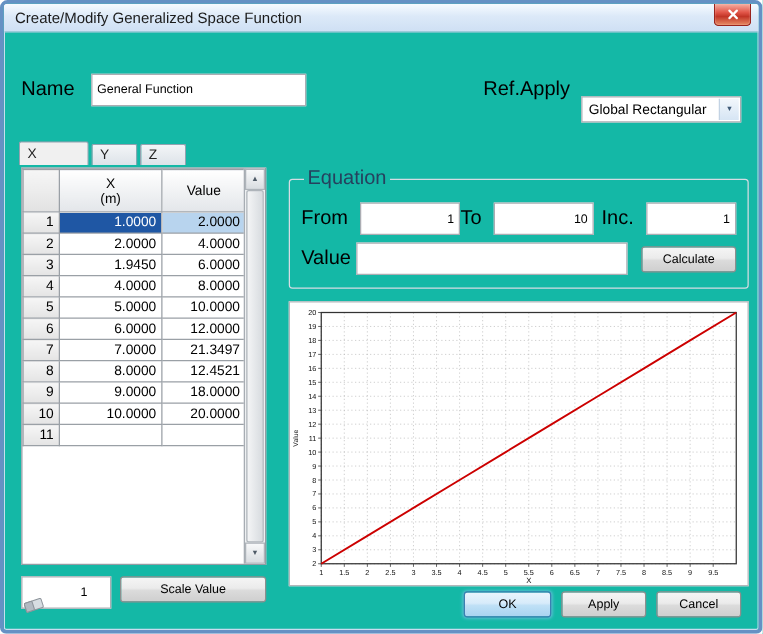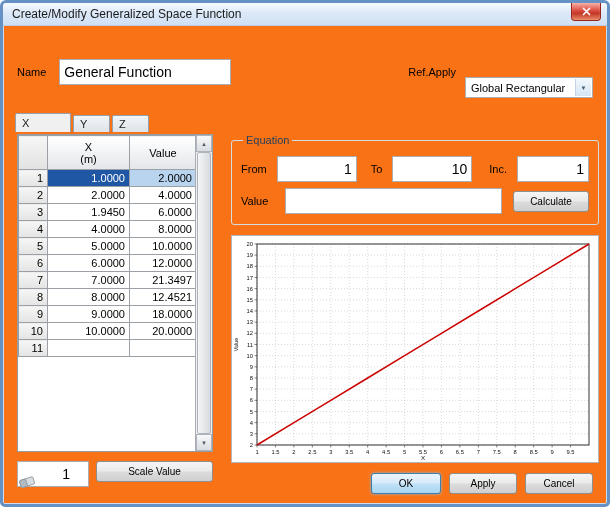--- a/index.html
+++ b/index.html
@@ -1,42 +1,42 @@
 <!DOCTYPE html>
 <html><head>
 <meta charset="utf-8">
 <style>
   * { box-sizing: border-box; margin: 0; padding: 0; }
   html,body { font-family: "Liberation Sans", sans-serif; background: #ffffff; }
   .dialog {
     position: relative; width: 610px; height: 507px;
     border: 3px solid #6591c4; border-radius: 6px 6px 5px 5px;
-    background: #f97316; overflow: hidden;
+    background: #14b8a6; overflow: hidden;
     box-shadow: inset 0 0 0 1px #c9dcf0;
   }
   
   .titlebar {
     height: 23px; display: flex; align-items: center; padding: 0 9px;
     background: linear-gradient(#f7fbff, #dcE9f8 45%, #cfe0f4);
     border-bottom: 1px solid #b9cde4; position: relative;
   }
   .title { font-size: 12px; color: #1b1b1b; }
   .close-btn {
     position: absolute; right: 6px; top: 0; width: 30px; height: 18px;
     background: linear-gradient(#f5b1a4, #e2574a 40%, #c23527 60%, #e68a64);
     border: 1px solid #99241d; border-top: none; border-radius: 0 0 4px 4px;
     display: flex; align-items: center; justify-content: center; cursor: pointer;
     box-shadow: inset 0 0 1px #ffd9cf;
   }
   
   .name-row { display: flex; align-items: center; padding: 19px 14px 0 14px; }
-  .lbl { font-size: 11px; color: #000; white-space: nowrap; }
+  .lbl { font-size: 16px; color: #000; white-space: nowrap; }
   .input {
     height: 21px; border: 1px solid #abadb3; background: #fff;
-    font-family: inherit; font-size: 14px; padding: 12px 4px; color: #000;
+    font-family: inherit; font-size: 10px; padding: 12px 4px; color: #000;
   }
   .name-input { width: 172px; margin-left: 13px; }
   .csys { margin-left: auto; display: flex; align-items: center; gap: 9px; }
   .combo {
     width: 128px; height: 21px; border: 1px solid #abadb3; background: #fff;
     display: flex; align-items: center; font-size: 11px; padding-left: 5px; position: relative; margin-top: 32px;
   }
   .combo-arrow {
     position: absolute; right: 1px; top: 1px; bottom: 1px; width: 16px;
     background: linear-gradient(#f2f7fc, #d6e5f4); border-left: 1px solid #c3d3e4;
@@ -89,34 +89,34 @@
   .scale-row { display: flex; margin-top: 9px; gap: 7px; }
   .scale-input { width: 72px; text-align: right; padding-right: 18px; }
   .btn {
     height: 21px; font-family: inherit; font-size: 10px; color: #000;
     background: linear-gradient(#f5f5f5, #ebebeb 45%, #dbdbdb 55%, #cfcfcf);
     border: 1px solid #8e8e8e; border-radius: 3px; padding: 0 8px; cursor: pointer;
   }
   .scale-btn { flex: 1; }
   
   fieldset.equation { border: 1px solid #d4dce3; border-radius: 3px; padding: 4px 9px 10px 9px; }
-  fieldset.equation legend { font-size: 11px; color: #26415e; padding: 0 3px; margin-left: 2px; margin-top: 20px; }
+  fieldset.equation legend { font-size: 16px; color: #26415e; padding: 0 3px; margin-left: 2px; margin-top: 20px; }
   .eq-row { display: flex; align-items: center; margin-top: 6px; }
   .eq-num { width: 80px; text-align: right; margin-left: 10px; }
-  .to-lbl { margin-left: 14px; }
+  .to-lbl { }
   .inc-lbl { margin-left: auto; }
   .inc-input { width: 72px; }
   .val-lbl { width: 34px; }
   .eq-value { flex: 1; margin-left: 10px; margin-right: 11px; }
   .calc-btn { width: 76px; }
   
   .chart-box { margin-top: 10px; width: 368px; height: 228px; background: #fff; border: 1px solid #b3b7bb; }
   .chart-box text { font-family: "Liberation Sans", sans-serif; }
   
-  .footer { position: absolute; left: 14px; right: 14px; bottom: 10px; display: flex; align-items: flex-start; }
+  .footer { position: absolute; left: 14px; right: 14px; bottom: 10px; display: flex; align-items: center; }
   .memo { width: 22px; height: 18px; display: flex; align-items: center; cursor: pointer; }
   .footer-btns { margin-left: auto; display: flex; gap: 8px; }
   .ok-btn {
     width: 70px; border-color: #3c7fb1;
     background: linear-gradient(#eaf5fd, #d7ebfa 45%, #bfe0f6 55%, #a8d4f0);
     box-shadow: 0 0 3px #7fc0ea;
   }
   .footer-btns .btn { width: 68px; }
   .footer-btns .ok-btn { width: 70px; }
 </style>

